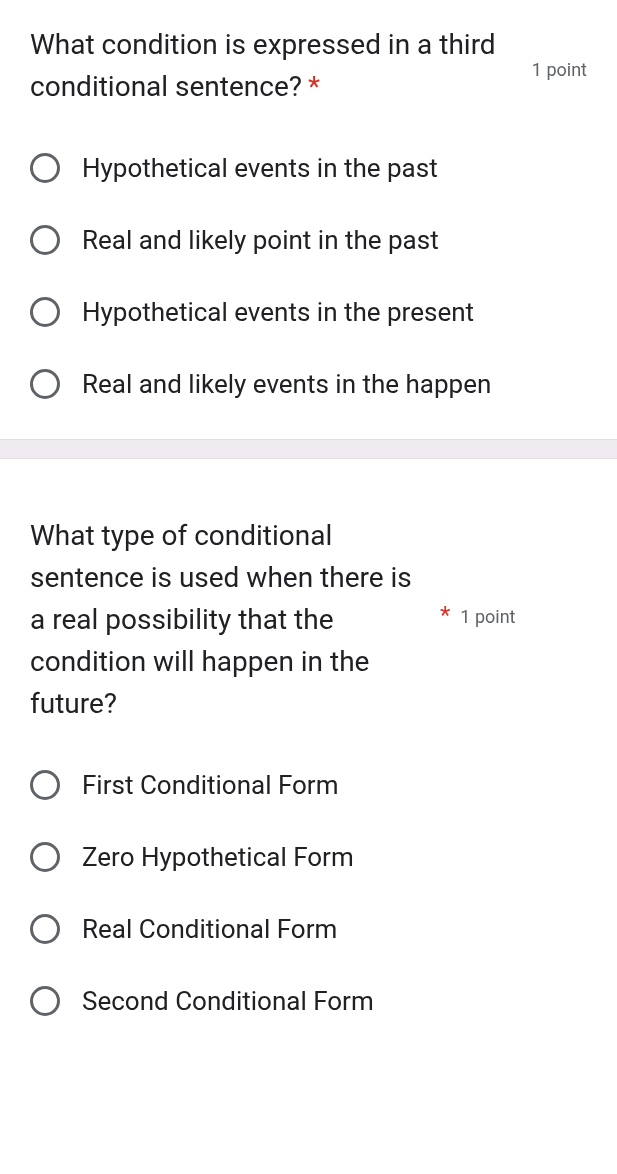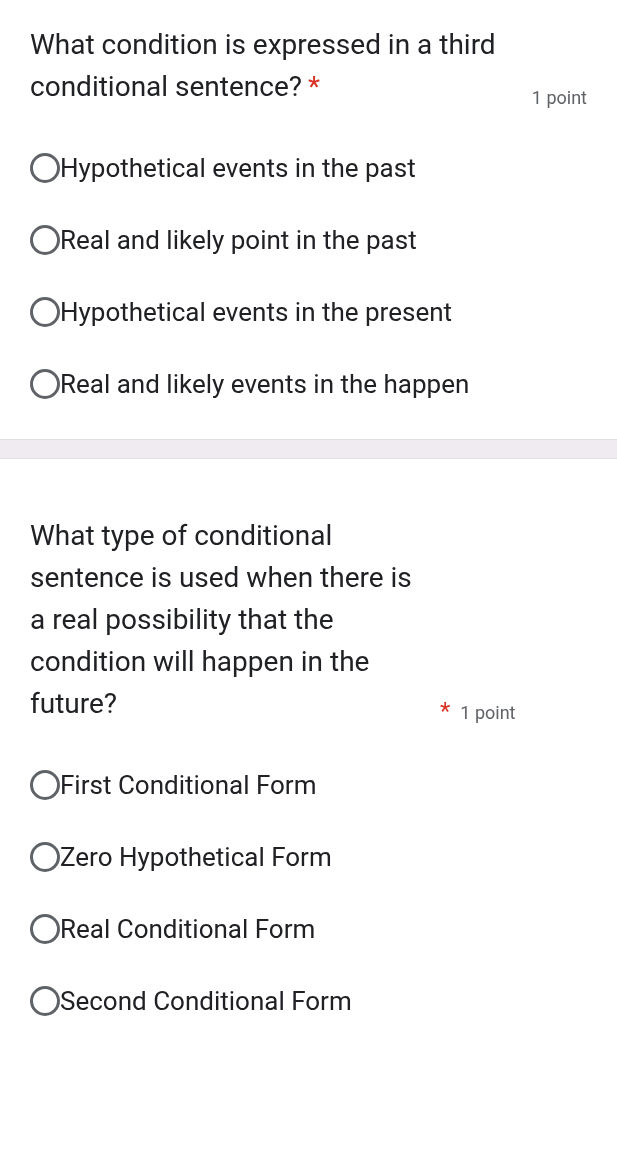--- a/index.html
+++ b/index.html
@@ -11,21 +11,21 @@
       font-family: 'Roboto', 'Google Sans', Arial, sans-serif;
       background: #fff;
       width: 617px;
     }
     .question-card {
       padding: 24px 30px 40px 30px;
       background: #fff;
     }
     .question-header {
       display: flex;
-      align-items: flex-end;
+      align-items: center;
       gap: 8px;
       margin-bottom: 45px;
     }
     .question-title-wrap {
       flex: 1;
     }
     .question-title {
       font-size: 28px;
       color: #202124;
       line-height: 1.5;
@@ -44,20 +44,21 @@
       padding-top: 6px;
     }
     .options {
       display: flex;
       flex-direction: column;
       gap: 42px;
     }
     .option-row {
       display: flex;
       align-items: flex-end;
+      gap: 22px;
       cursor: pointer;
     }
     .radio-circle {
       width: 30px;
       height: 30px;
       border: 3px solid #5f6368;
       border-radius: 50%;
       flex-shrink: 0;
     }
     .option-label {

